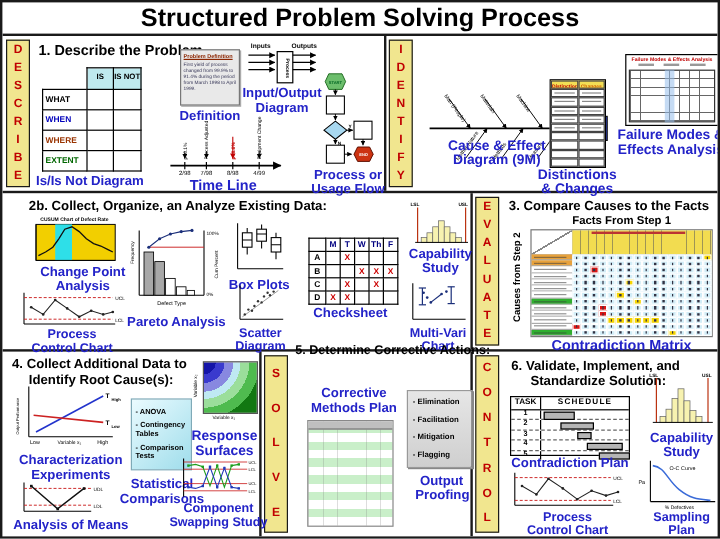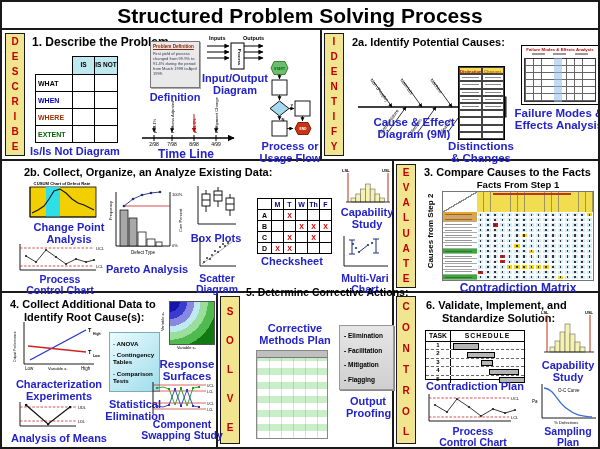--- a/index.html
+++ b/index.html
@@ -262,21 +262,20 @@
     <line x1="40.5" y1="68" x2="40.5" y2="73" stroke="#000" stroke-width="0.8" marker-end="url(#ah)"></line>
     <line x1="25" y1="80.5" x2="31" y2="80.5" stroke="#000" stroke-width="0.8" marker-end="url(#ah)"></line>
     <polygon points="33,80.5 36,74.5 46,74.5 49,80.5 46,86.5 36,86.5" fill="#CC3311" stroke="#5A0E00" stroke-width="0.8"></polygon>
     <text x="41" y="82.2" class="f3 b" text-anchor="middle" fill="#fff">END</text>
   </svg>
   <div class="cap" style="left:252px;top:139px;width:72px">
     <div>Process or</div>
       <div>Usage Flow</div>
   </div>
 
-  <div class="h" style="left:350px;top:34px">2a. Identify Potential Causes:</div>
 
   <svg style="left:350px;top:58px" width="166" height="74" viewBox="0 0 166 74">
     <line x1="6" y1="47" x2="118" y2="47" stroke="#000" stroke-width="1.3"></line>
     <line x1="22" y1="22" x2="40" y2="47" stroke="#000" stroke-width="0.8" marker-end="url(#ah)"></line>
     <line x1="52" y1="22" x2="70" y2="47" stroke="#000" stroke-width="0.8" marker-end="url(#ah)"></line>
     <line x1="82" y1="22" x2="100" y2="47" stroke="#000" stroke-width="0.8" marker-end="url(#ah)"></line>
     <line x1="36" y1="72" x2="54" y2="47" stroke="#000" stroke-width="0.8" marker-end="url(#ah)"></line>
     <line x1="66" y1="72" x2="84" y2="47" stroke="#000" stroke-width="0.8" marker-end="url(#ah)"></line>
     <line x1="96" y1="72" x2="114" y2="47" stroke="#000" stroke-width="0.8" marker-end="url(#ah)"></line>
     <text x="18" y="20" class="f45" transform="rotate(54 18 20)">Man (People)</text>
@@ -791,21 +790,21 @@
       <div>Experiments</div>
   </div>
 
   <div class="statbox">
     <div>- ANOVA</div>
     <div>- Contingency Tables</div>
     <div>- Comparison Tests</div>
   </div>
   <div class="cap" style="left:96px;top:397px;width:74px">
     <div>Statistical</div>
-      <div>Elimination</div>
+      <div>Comparisons</div>
   </div>
 
   <div class="resp">
     <div class="grad"></div>
     <div class="ylab">Variable x₂</div>
     <div class="xlab">Variable x₁</div>
   </div>
   <div class="cap c115" style="left:152px;top:356px;width:66px">
     <div>Response</div>
       <div>Surfaces</div>

